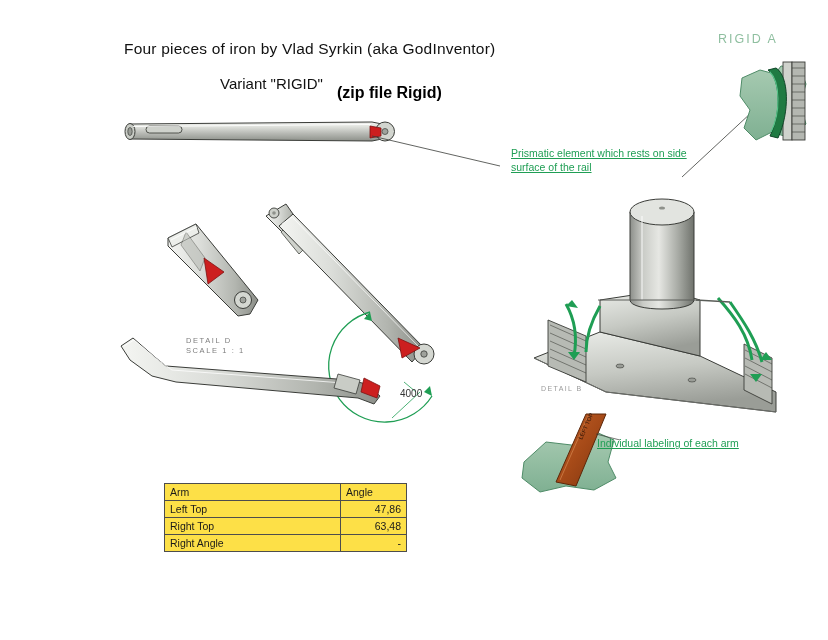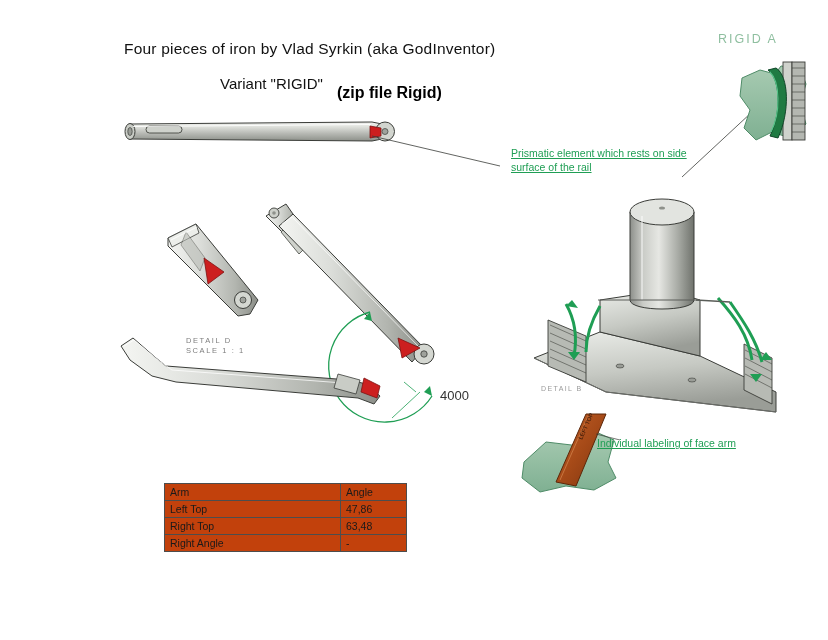--- a/index.html
+++ b/index.html
@@ -83,42 +83,42 @@
   
   #angle-note {
     left: 167px; top: 446px;
     font-size: 10.5px;
     line-height: 14px;
     color: #111;
     width: 230px;
   }
 
   #dim-4000 {
-    left: 440px; top: 388px;
-    font-size: 13px;
+    left: 400px; top: 388px;
+    font-size: 10px;
     color: #333;
   }
 
   
   #angle-table {
     left: 164px; top: 483px;
     border-collapse: collapse;
     font-size: 10.5px;
-    background: #c2410c;
+    background: #fde047;
   }
   #angle-table td, #angle-table th {
     border: 1px solid #4d4d4d;
     padding: 1px 5px;
     font-weight: normal;
     text-align: left;
     height: 14px;
   }
   #angle-table .col-arm { width: 165px; }
   #angle-table .col-angle { width: 55px; text-align: center; }
-  #angle-table tbody td.col-angle { text-align: left; }
+  #angle-table tbody td.col-angle { text-align: right; }
 
   
   svg.overlay { position: absolute; left: 0; top: 0; width: 828px; height: 640px; pointer-events: none; }
 </style>
 </head>
 <body>
 
 <div class="canvas">
 
   <svg class="overlay" viewBox="0 0 828 640">
@@ -310,21 +310,21 @@
   <div class="abs" id="detail-a-label">RIGID   A</div>
 
   <div class="abs" id="detail-d-label">
     <div>DETAIL   D</div>
     <div>SCALE  1  :  1</div>
   </div>
 
   <div class="abs" id="detail-b-label">DETAIL   B</div>
 
   <div class="abs green-note" id="note-prismatic">Prismatic element which rests on side surface of the rail</div>
-  <div class="abs green-note" id="note-labeling">Individual labeling of face arm</div>
+  <div class="abs green-note" id="note-labeling">Individual labeling of each arm</div>
 
   <div class="abs" id="dim-4000">4000</div>
 
 
   <table class="abs" id="angle-table">
     <thead>
       <tr>
         <th class="col-arm">Arm</th>
         <th class="col-angle" style="text-align:left">Angle</th>
       </tr>

